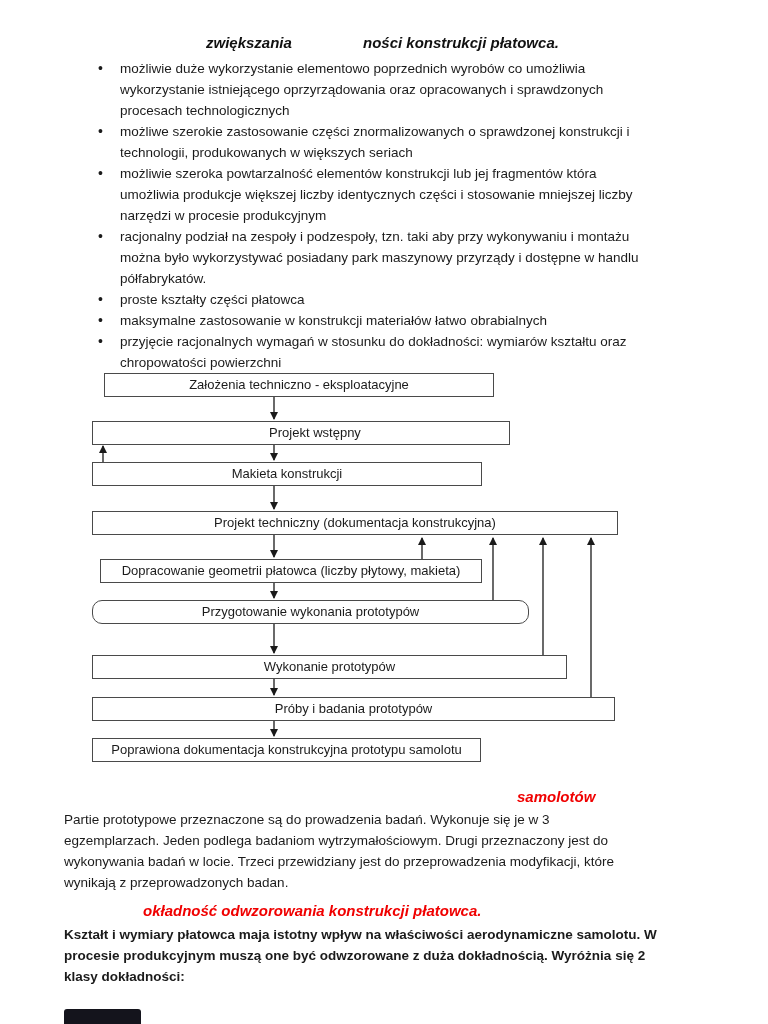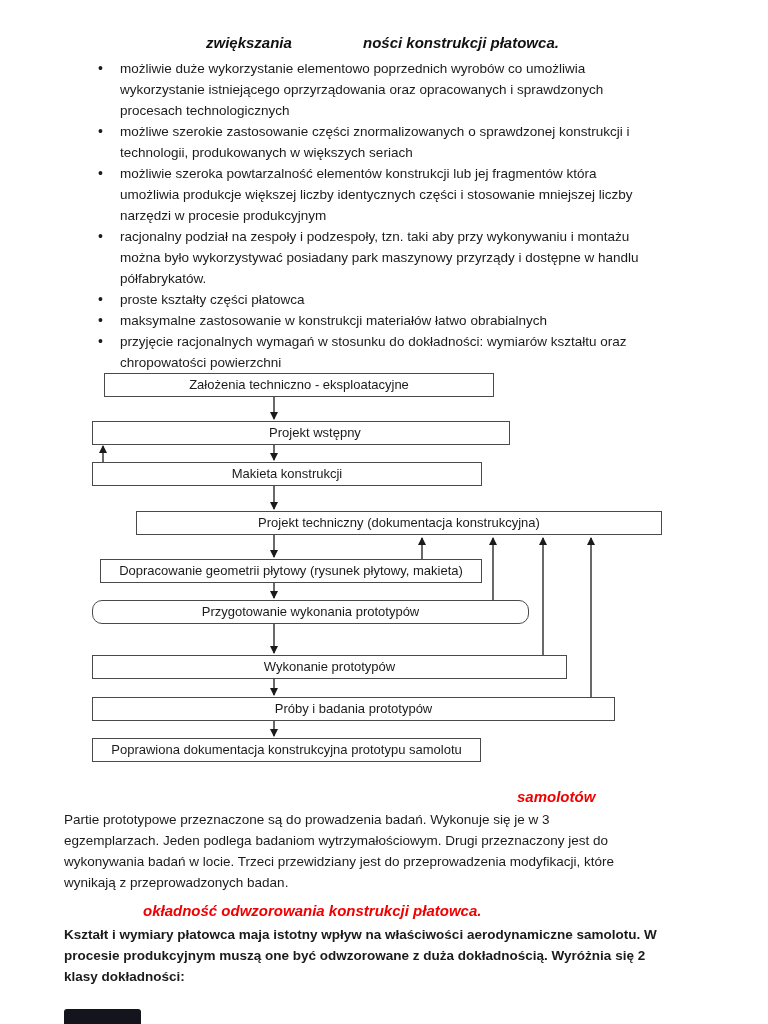--- a/index.html
+++ b/index.html
@@ -85,22 +85,22 @@
       <line x1="422" y1="559" x2="422" y2="538" marker-end="url(#ah)"></line>
       <line x1="493" y1="600" x2="493" y2="538" marker-end="url(#ah)"></line>
       <line x1="543" y1="655" x2="543" y2="538" marker-end="url(#ah)"></line>
       <line x1="591" y1="697" x2="591" y2="538" marker-end="url(#ah)"></line>
     </g>
   </svg>
 
   <div class="fbox" style="left:96px;top:373px;width:388px;margin-left:8px;">Założenia techniczno - eksploatacyjne</div>
   <div class="fbox" style="left:92px;top:421px;width:388px;padding-left:28px;">Projekt wstępny</div>
   <div class="fbox" style="left:92px;top:462px;width:388px;">Makieta konstrukcji</div>
-  <div class="fbox" style="left:92px;top:511px;width:524px;margin-left:44px;">Projekt techniczny (dokumentacja konstrukcyjna)</div>
-  <div class="fbox" style="left:100px;top:559px;width:380px;">Dopracowanie geometrii płytowy (rysunek płytowy, makieta)</div>
+  <div class="fbox" style="left:92px;top:511px;width:524px;">Projekt techniczny (dokumentacja konstrukcyjna)</div>
+  <div class="fbox" style="left:100px;top:559px;width:380px;">Dopracowanie geometrii płatowca (liczby płytowy, makieta)</div>
   <div class="fbox" style="left:92px;top:600px;width:435px;border-radius:10px;">Przygotowanie wykonania prototypów</div>
   <div class="fbox" style="left:92px;top:655px;width:473px;">Wykonanie prototypów</div>
   <div class="fbox" style="left:92px;top:697px;width:521px;">Próby i badania prototypów</div>
   <div class="fbox" style="left:92px;top:738px;width:387px;">Poprawiona dokumentacja konstrukcyjna prototypu samolotu</div>
 
   <span class="red" style="left:517px;top:788px;">samolotów</span>
 
   <div class="para" style="left:64px;top:809px;width:655px;">
       <div>Partie prototypowe przeznaczone są do prowadzenia badań. Wykonuje się je w 3</div>
       <div>egzemplarzach. Jeden podlega badaniom wytrzymałościowym. Drugi przeznaczony jest do</div>

